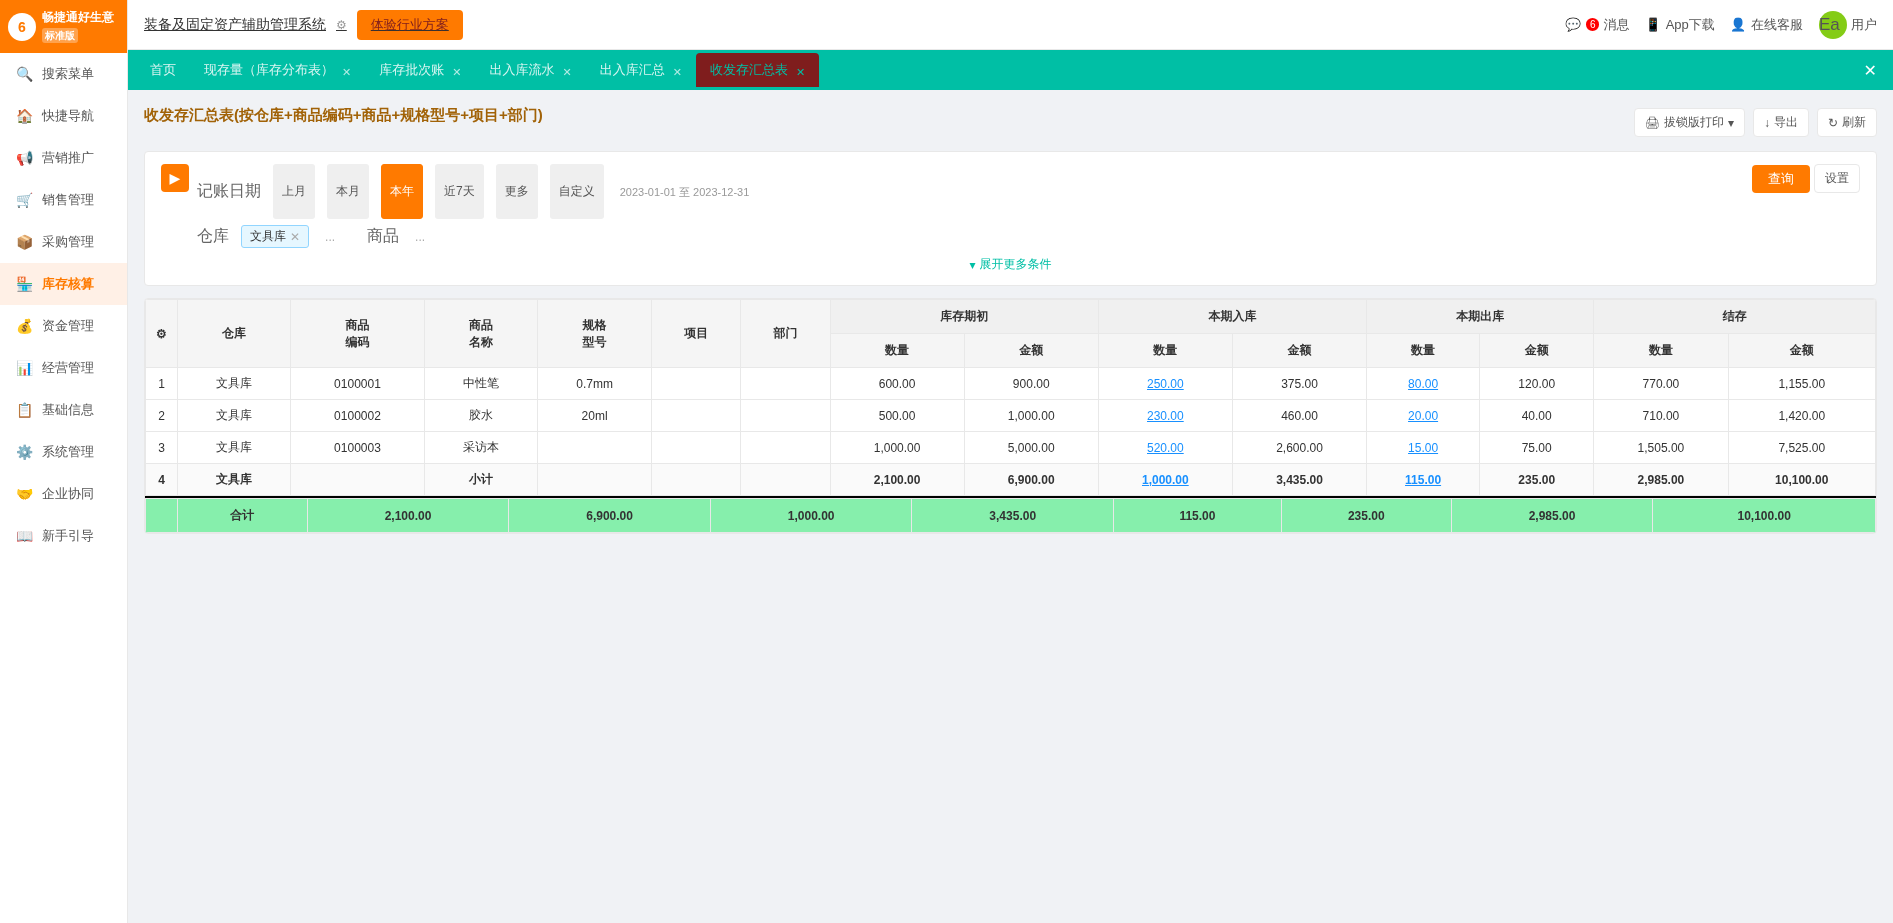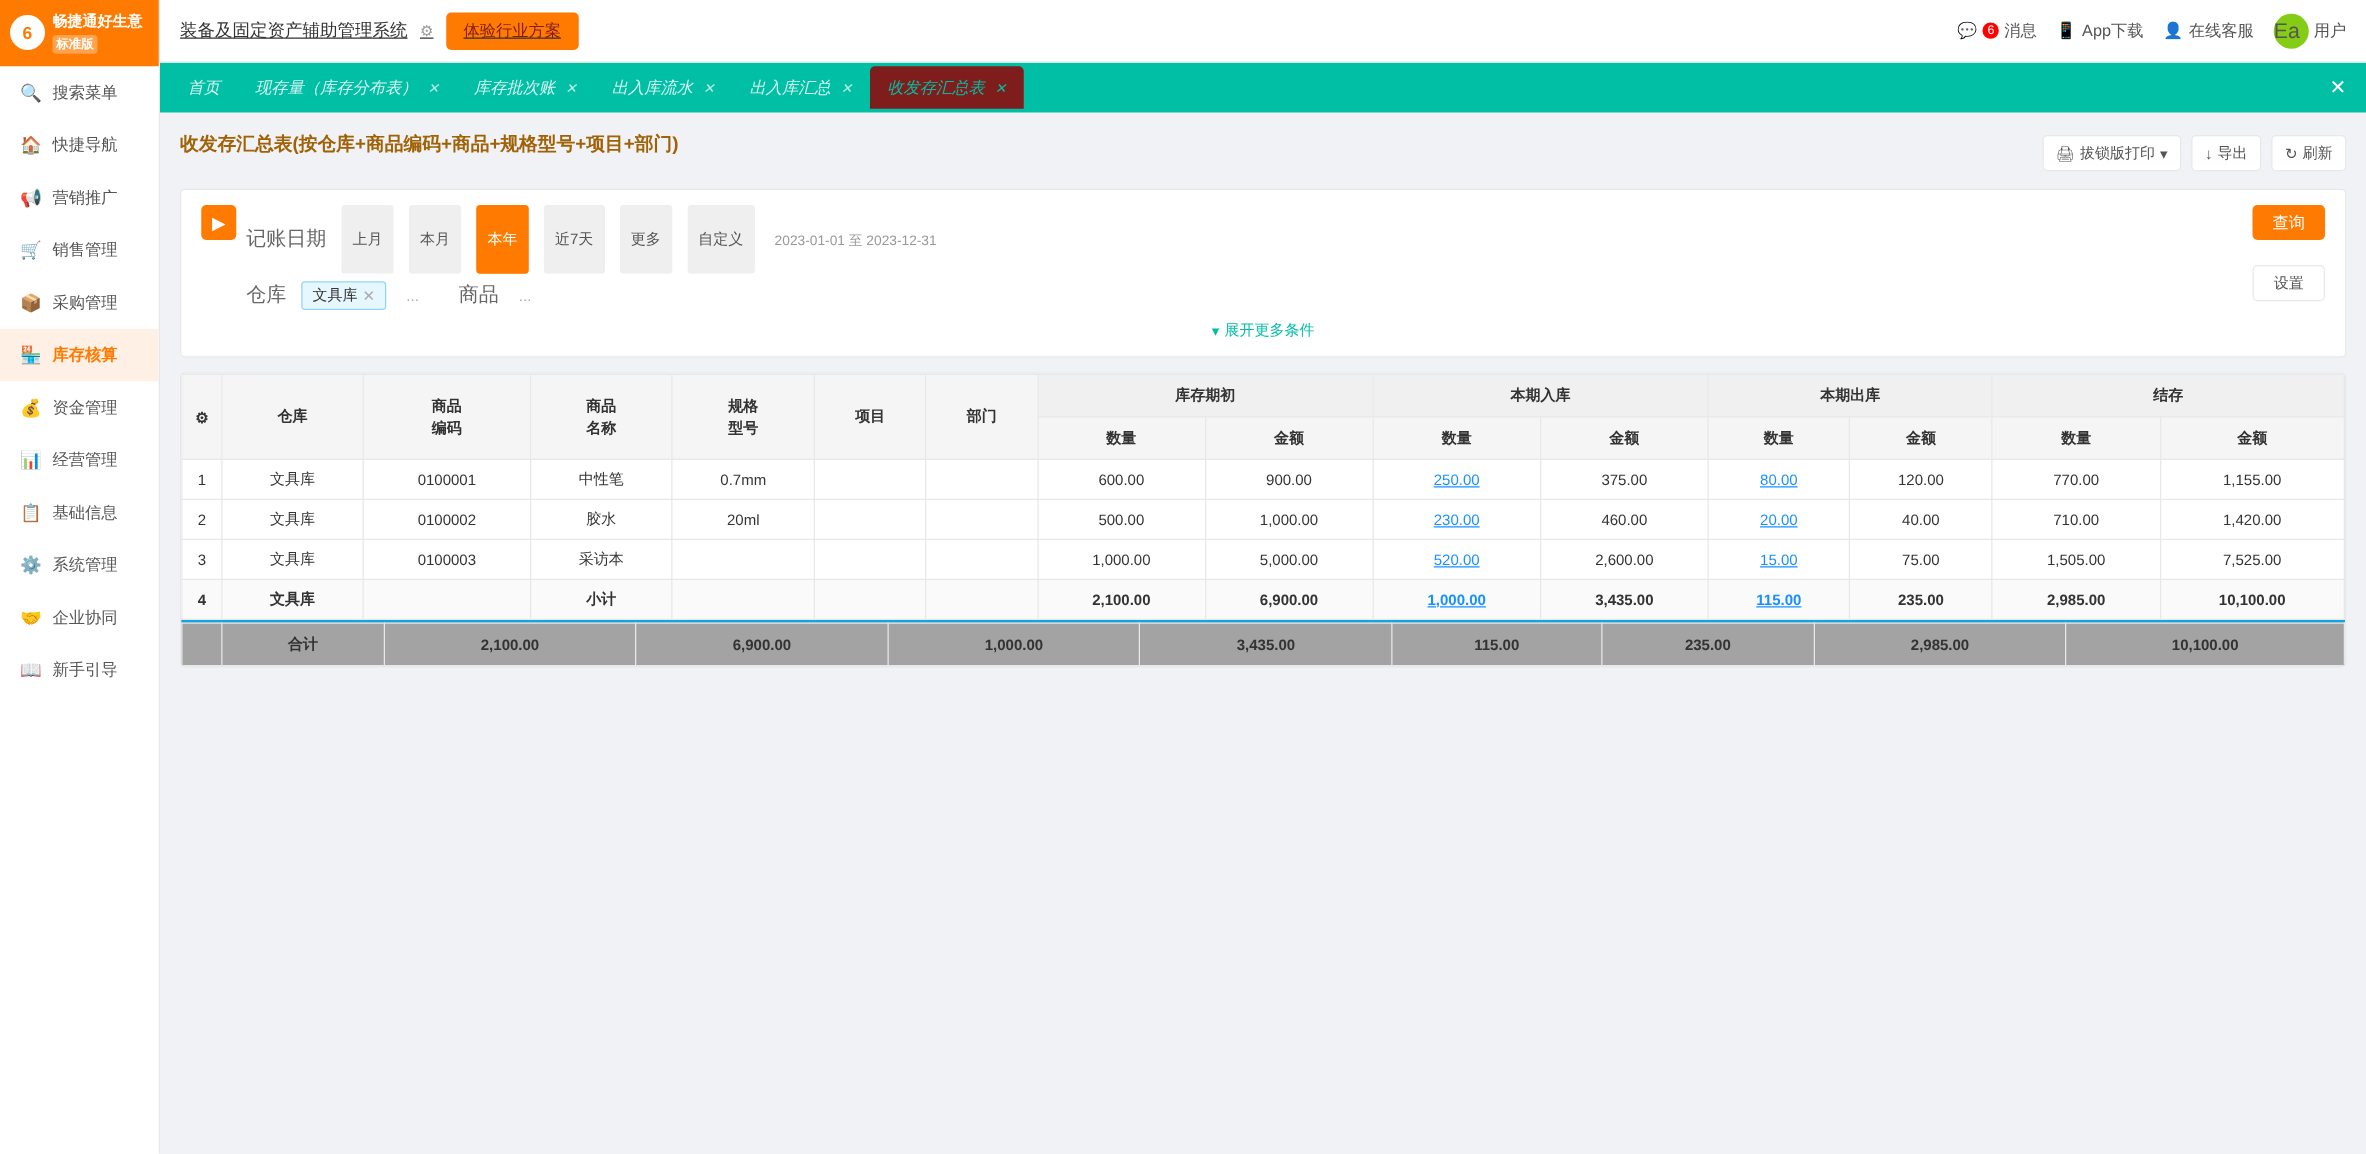--- a/index.html
+++ b/index.html
@@ -56,23 +56,23 @@
       display: flex; align-items: center; justify-content: flex-start; font-size: 17px;
     }
 
     
     .tab-bar {
       background: #00bfa5; display: flex; align-items: center;
       padding: 0 8px; min-height: 40px; flex-wrap: nowrap; overflow-x: auto;
       position: sticky; top: 50px; z-index: 80;
     }
     .tab-item {
-      display: flex; align-items: center; gap: 6px; padding: 8px 14px;
+      display: flex; align-items: flex-end; gap: 6px; padding: 8px 14px;
       color: rgba(255,255,255,0.85); cursor: pointer; white-space: nowrap;
-      font-size: 13px; border-radius: 4px 4px 0 0; transition: background 0.2s; font-style: italic;
+      font-size: 13px; border-radius: 4px 4px 0 0; transition: background 0.2s;
     }
     .tab-item.active { background: #7f1d1d; color: #00bfa5; font-weight: 500; }
     .tab-close {
       font-size: 11px; color: rgba(255,255,255,0.7); cursor: pointer;
       margin-left: 2px;
     }
     .tab-item.active .tab-close { color: #00bfa5; }
     .tab-bar-close {
       margin-left: auto; color: white; cursor: pointer; font-size: 16px; padding: 0 8px;
     }
@@ -143,21 +143,21 @@
 
     
     .filter-arrow {
       width: 28px; height: 28px; background: #ff7a00; color: white;
       display: flex; align-items: center; justify-content: center;
       border-radius: 4px; cursor: pointer; font-size: 14px; flex-shrink: 0;
     }
 
     
     .right-actions {
-      display: flex; flex-direction: column; gap: 20px; margin-left: 8px;
+      display: flex; flex-direction: row; gap: 4px; margin-left: 8px; align-items: center;
     }
   </style>
 </head>
 <body>
 
 <div class="sidebar">
   <div class="sidebar-logo">
     <div class="sidebar-logo-icon">6</div>
     <div class="sidebar-logo-text">
       <div>畅捷通好生意</div>
@@ -423,21 +423,21 @@
               <td><span class="link-text">1,000.00</span></td>
               <td>3,435.00</td>
               <td><span class="link-text">115.00</span></td>
               <td>235.00</td>
               <td>2,985.00</td>
               <td>10,100.00</td>
             </tr>
           </tbody>
       </table>
 
-      <div style="background:#a3a3a3;border-top:2px solid #0ea5e9;">
+      <div style="background:#86efac;border-top:2px solid #000000;">
         <table style="width:100%;border-collapse:collapse;font-size:12px;font-weight:bold;">
           <tbody>
               <tr>
             <td style="width:32px;padding:8px;border:1px solid #e8e8e8;text-align:center;"></td>
             <td colspan="6" style="padding:8px;border:1px solid #e8e8e8;text-align:center;">合计</td>
             <td style="padding:8px;border:1px solid #e8e8e8;text-align:center;">2,100.00</td>
             <td style="padding:8px;border:1px solid #e8e8e8;text-align:center;">6,900.00</td>
             <td style="padding:8px;border:1px solid #e8e8e8;text-align:center;">1,000.00</td>
             <td style="padding:8px;border:1px solid #e8e8e8;text-align:center;">3,435.00</td>
             <td style="padding:8px;border:1px solid #e8e8e8;text-align:center;">115.00</td>

